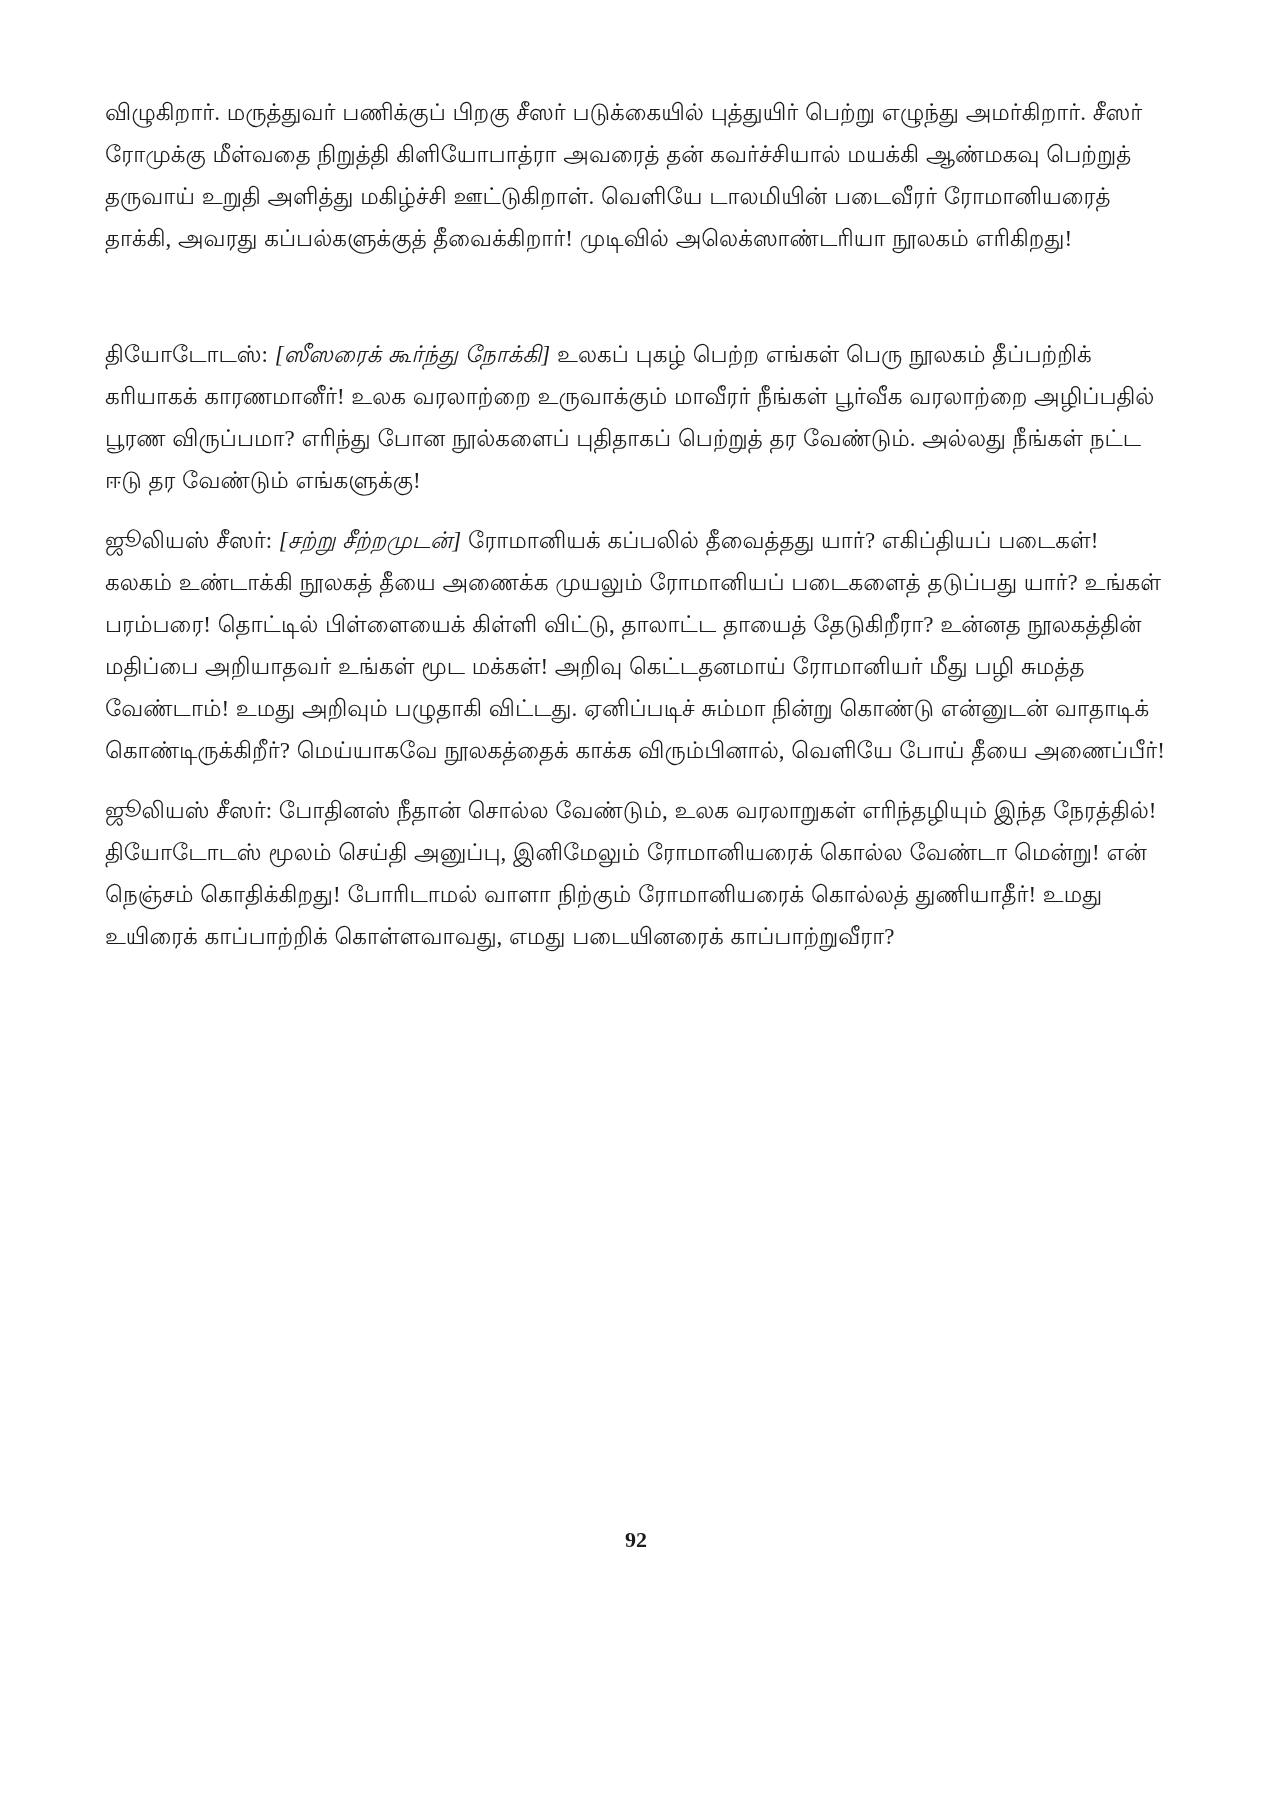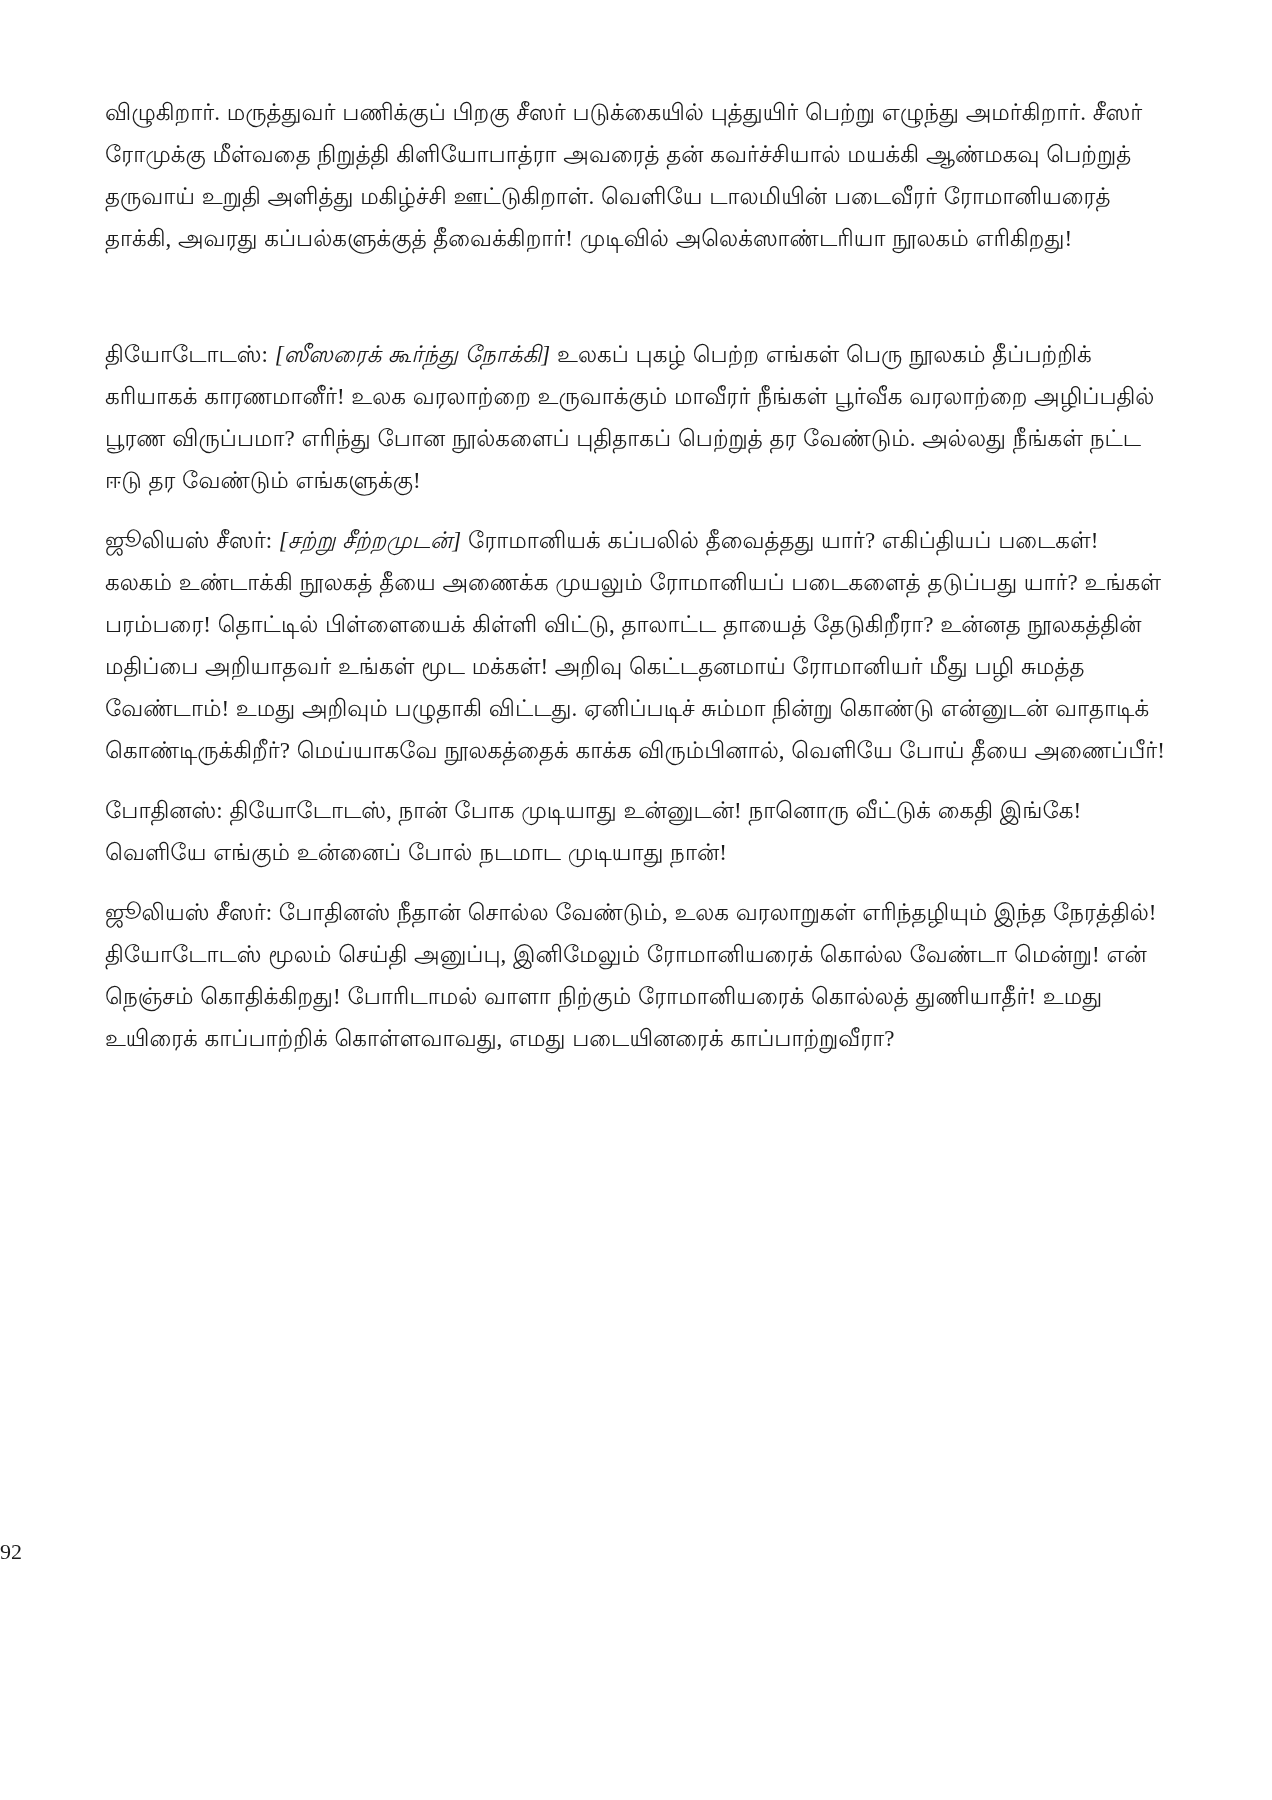--- a/index.html
+++ b/index.html
@@ -31,40 +31,41 @@
     text-align: left;
     word-spacing: 1px;
   }
   .text-body p.intro {
     margin-bottom: 74px;
   }
   .text-body p em {
   }
   .page-number {
     position: absolute;
-    bottom: 26px;
+    bottom: 38px;
     left: 0;
     right: 0;
+    text-align: center;
     font-size: 22px;
     line-height: 28px;
     color: #1b1b1b;
+    font-weight: bold;
   }
 </style>
 </head>
 <body>
 
 <div class="page">
   <div class="text-body">
     <p class="intro">விழுகிறார். மருத்துவர் பணிக்குப் பிறகு சீஸர் படுக்கையில் புத்துயிர் பெற்று எழுந்து அமர்கிறார். சீஸர் ரோமுக்கு மீள்வதை நிறுத்தி கிளியோபாத்ரா அவரைத் தன் கவர்ச்சியால் மயக்கி ஆண்மகவு பெற்றுத் தருவாய் உறுதி அளித்து மகிழ்ச்சி ஊட்டுகிறாள். வெளியே டாலமியின் படைவீரர் ரோமானியரைத் தாக்கி, அவரது கப்பல்களுக்குத் தீவைக்கிறார்! முடிவில் அலெக்ஸாண்டரியா நூலகம் எரிகிறது!</p>
 
     <p>தியோடோடஸ்: <em>[ஸீஸரைக் கூர்ந்து நோக்கி]</em> உலகப் புகழ் பெற்ற எங்கள் பெரு நூலகம் தீப்பற்றிக் கரியாகக் காரணமானீர்! உலக வரலாற்றை உருவாக்கும் மாவீரர் நீங்கள் பூர்வீக வரலாற்றை அழிப்பதில் பூரண விருப்பமா? எரிந்து போன நூல்களைப் புதிதாகப் பெற்றுத் தர வேண்டும். அல்லது நீங்கள் நட்ட ஈடு தர வேண்டும் எங்களுக்கு!</p>
 
     <p>ஜூலியஸ் சீஸர்: <em>[சற்று சீற்றமுடன்]</em> ரோமானியக் கப்பலில் தீவைத்தது யார்? எகிப்தியப் படைகள்! கலகம் உண்டாக்கி நூலகத் தீயை அணைக்க முயலும் ரோமானியப் படைகளைத் தடுப்பது யார்? உங்கள் பரம்பரை! தொட்டில் பிள்ளையைக் கிள்ளி விட்டு, தாலாட்ட தாயைத் தேடுகிறீரா? உன்னத நூலகத்தின் மதிப்பை அறியாதவர் உங்கள் மூட மக்கள்! அறிவு கெட்டதனமாய் ரோமானியர் மீது பழி சுமத்த வேண்டாம்! உமது அறிவும் பழுதாகி விட்டது. ஏனிப்படிச் சும்மா நின்று கொண்டு என்னுடன் வாதாடிக் கொண்டிருக்கிறீர்? மெய்யாகவே நூலகத்தைக் காக்க விரும்பினால், வெளியே போய் தீயை அணைப்பீர்!</p>
 
 
-    <p>போதினஸ்: தியோடோடஸ், நான் போக முடியாது உன்னுடன்! நானொரு வீட்டுக் கைதி இங்கே! வெளியே எங்கும் உன்னைப் போல் நடமாட முடியாது நான்!</p>
 
 
     <p>ஜூலியஸ் சீஸர்: போதினஸ் நீதான் சொல்ல வேண்டும், உலக வரலாறுகள் எரிந்தழியும் இந்த நேரத்தில்! தியோடோடஸ் மூலம் செய்தி அனுப்பு, இனிமேலும் ரோமானியரைக் கொல்ல வேண்டா மென்று! என் நெஞ்சம் கொதிக்கிறது! போரிடாமல் வாளா நிற்கும் ரோமானியரைக் கொல்லத் துணியாதீர்! உமது உயிரைக் காப்பாற்றிக் கொள்ளவாவது, எமது படையினரைக் காப்பாற்றுவீரா?</p>
   </div>
 
   <div class="page-number">92</div>
 </div>
 
 </body></html>

